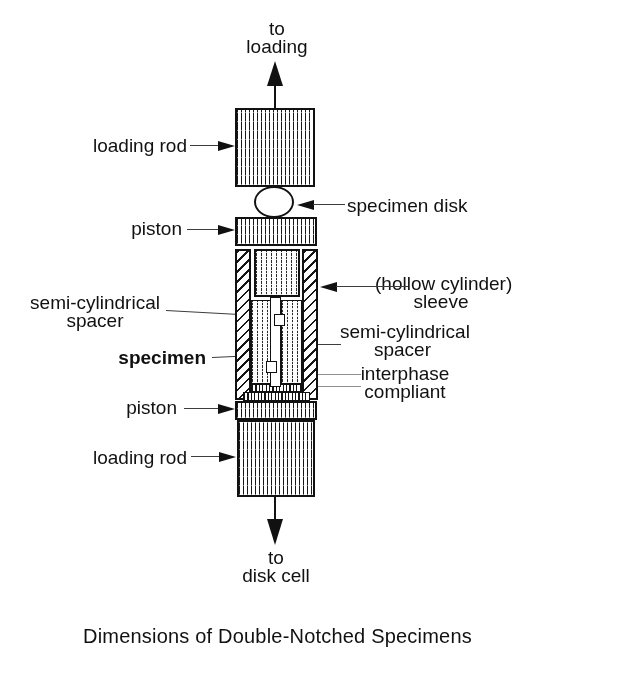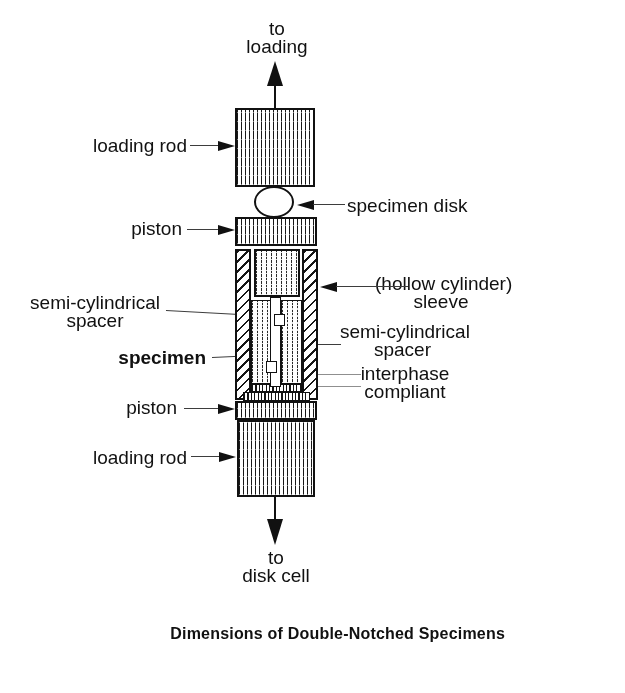--- a/index.html
+++ b/index.html
@@ -5,21 +5,21 @@
   html,body{margin:0;padding:0;background:#ffffff;}
   .canvas{
     position:relative;width:625px;height:693px;background:#fff;overflow:hidden;
     font-family:"Liberation Sans","DejaVu Sans",sans-serif;color:#111;
   }
   
   .lbl{position:absolute;font-size:19px;line-height:19px;white-space:nowrap;}
   .lbl.two{line-height:18px;}
   .r{text-align:right;}
   .c{text-align:center;}
-  .caption{position:absolute;font-size:16px;font-weight:bold;letter-spacing:.2px;text-align:right;}
+  .caption{position:absolute;font-size:20px;font-weight:normal;letter-spacing:.2px;text-align:left;}
   
   .part{position:absolute;box-sizing:border-box;background-color:#fff;}
   .hatch-v{ 
     background-image:
       repeating-linear-gradient(0deg, rgba(255,255,255,.45) 0 1px, transparent 1px 9px),
       repeating-linear-gradient(90deg, #181818 0 1.1px, transparent 1.1px 4px);
   }
   .hatch-vd{ 
     background-image:
       repeating-linear-gradient(0deg, rgba(255,255,255,.85) 0 1px, transparent 1px 3.5px),

